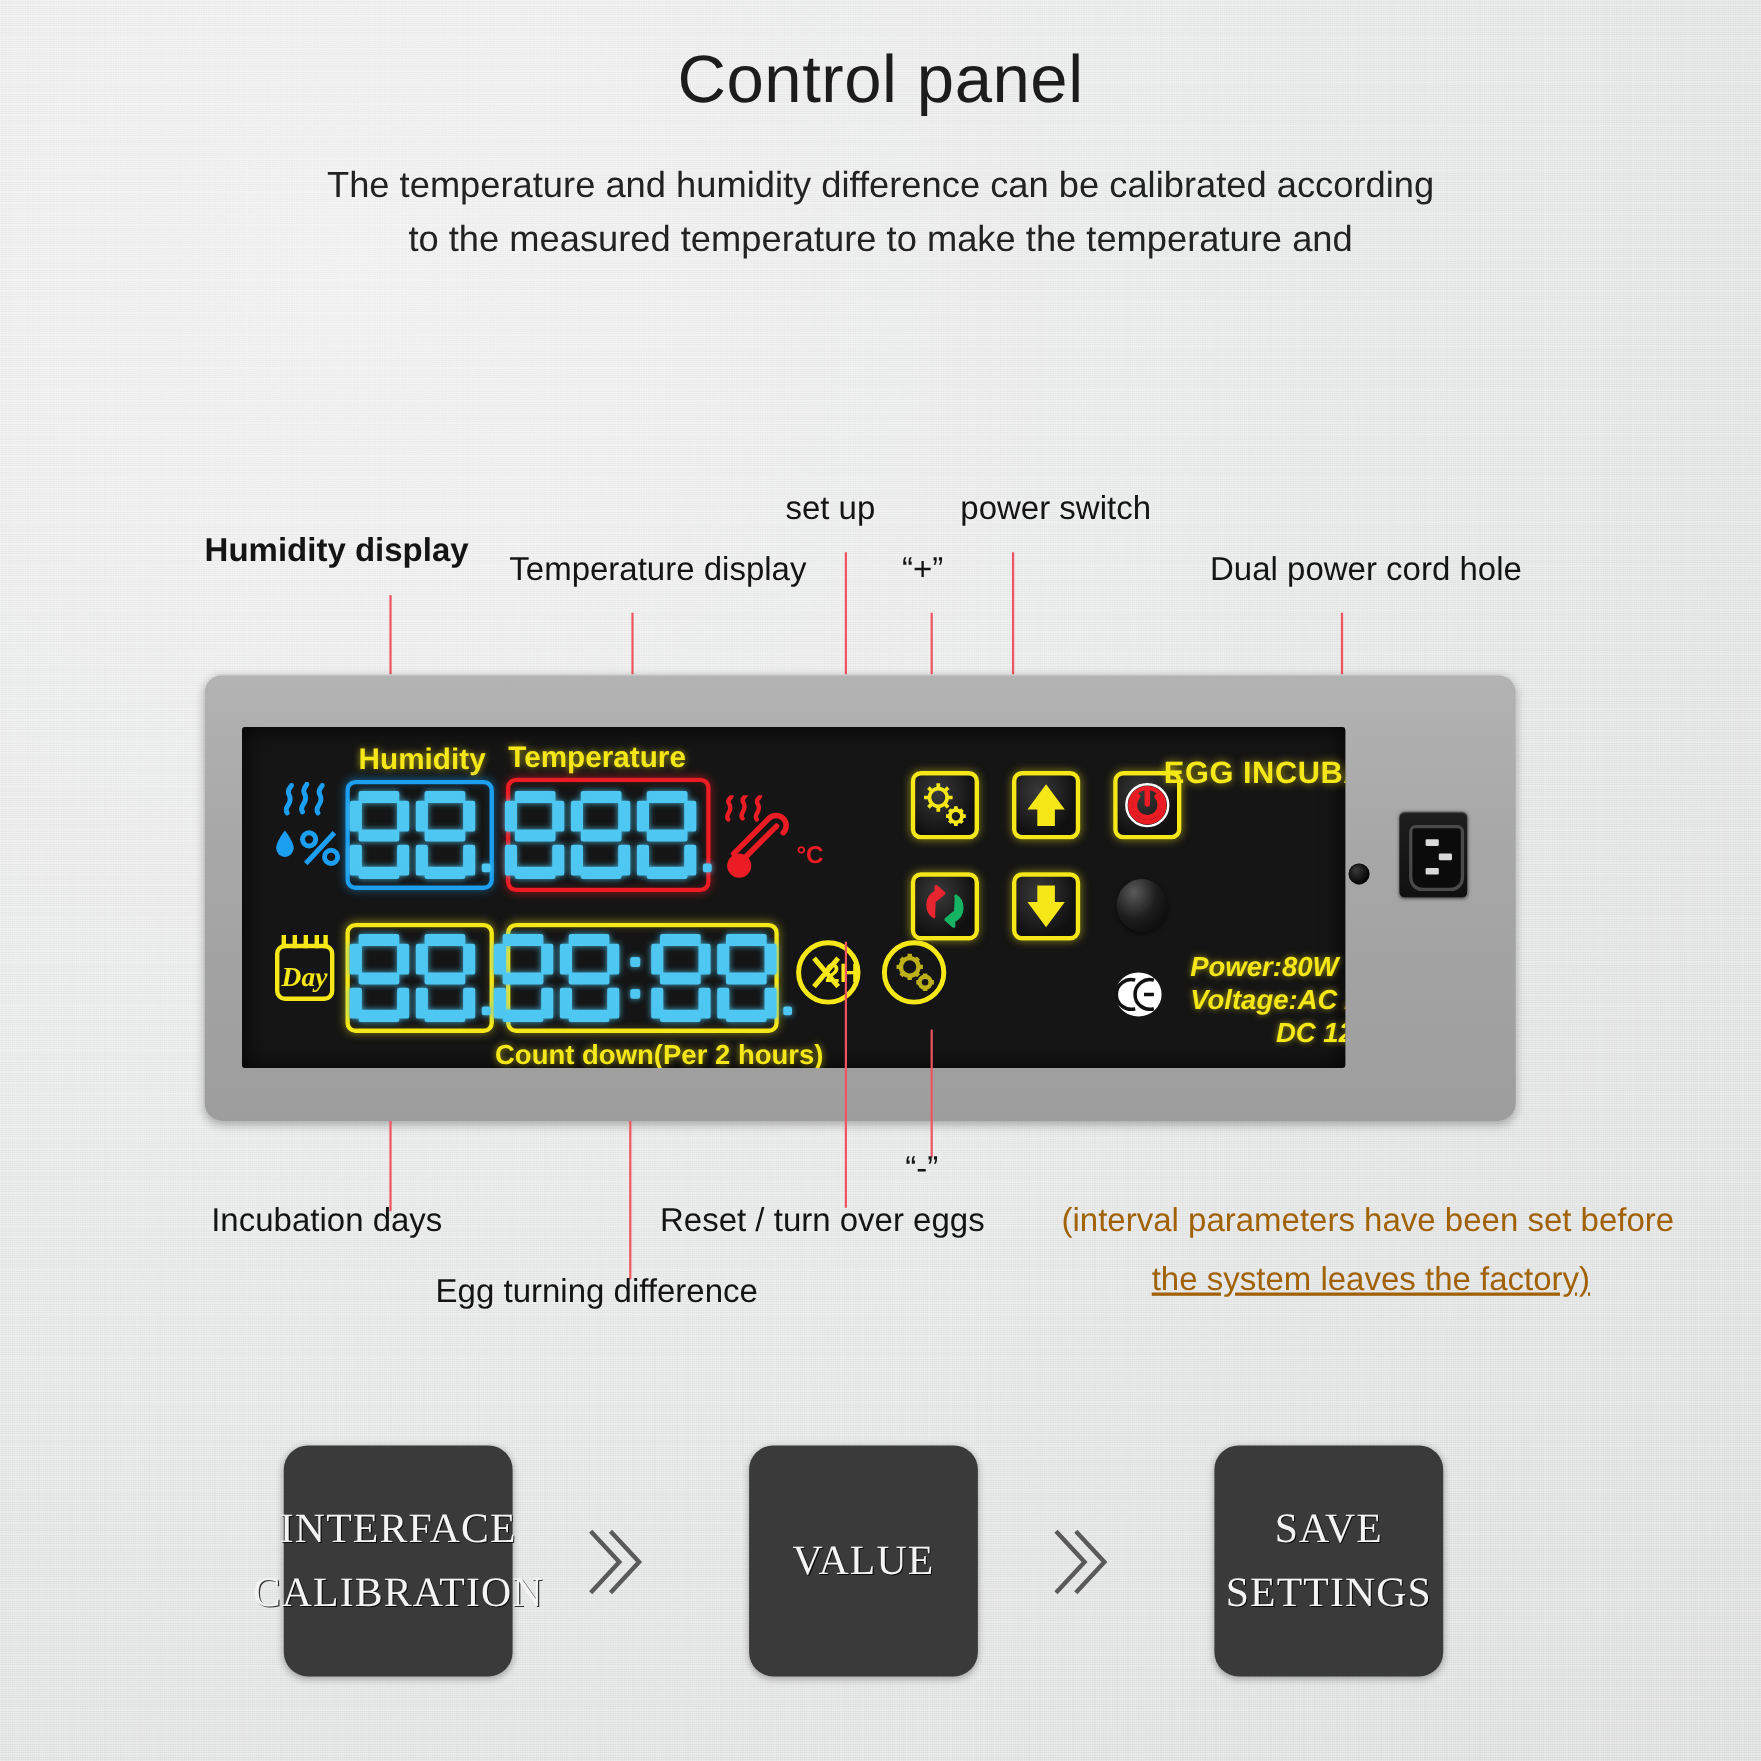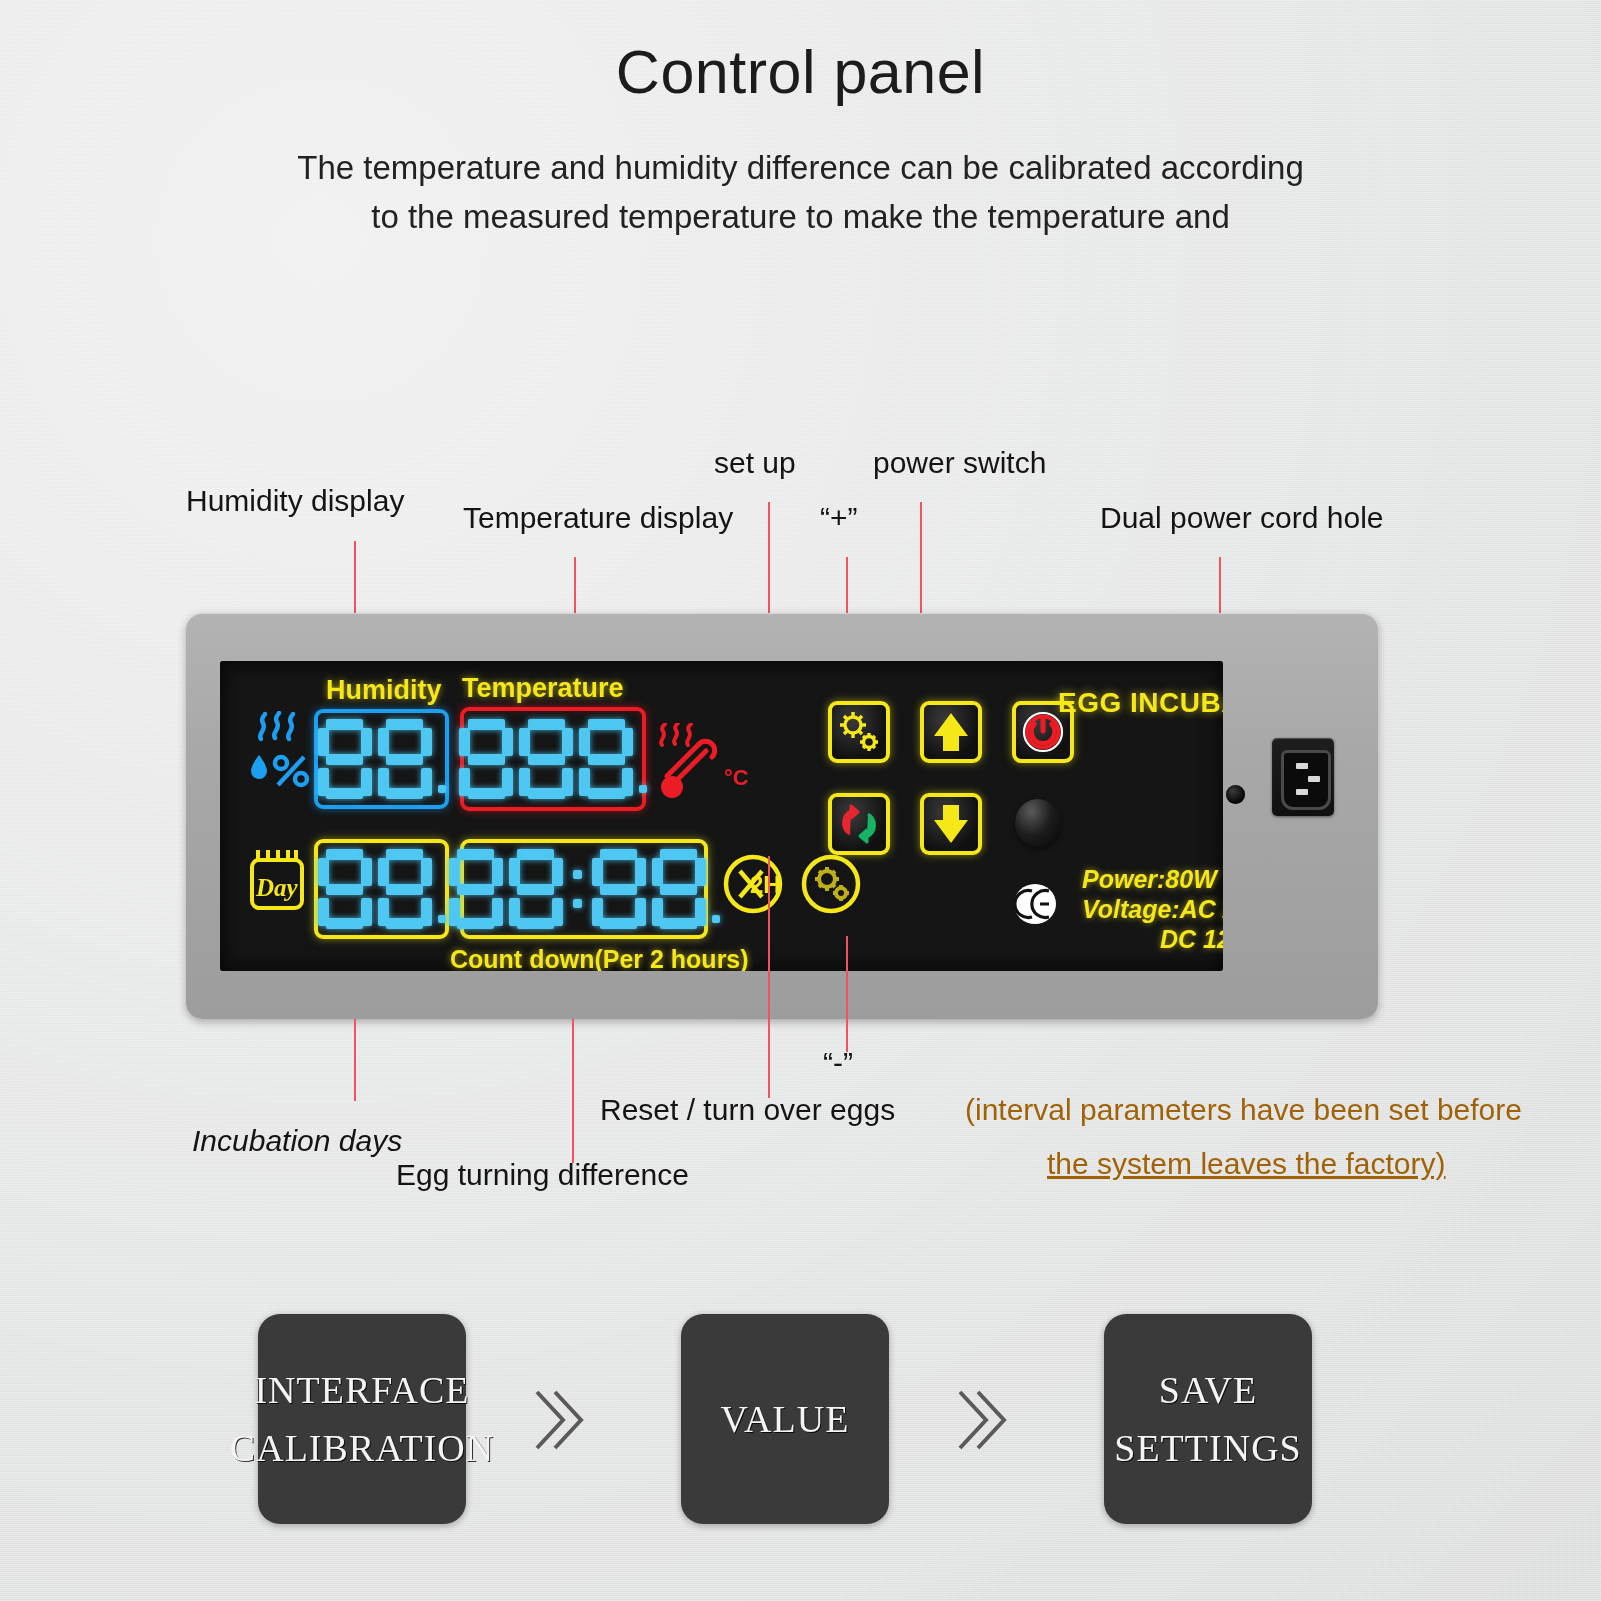--- a/index.html
+++ b/index.html
@@ -195,21 +195,21 @@
 <body>
 
 <div id="noise"></div>
 
 <div id="page-title">Control panel</div>
 <div id="subtitle">
   <div>The temperature and humidity difference can be calibrated according</div>
   <div>to the measured temperature to make the temperature and</div>
 </div>
 
-<div class="callout" style="left:186px;top:484px;">Humidity display</div>
+<div class="callout" style="left:186px;top:484px;font-weight:bold;">Humidity display</div>
 <div class="leader" style="left:354px;top:541px;height:130px;"></div>
 
 <div class="callout" style="left:463px;top:501px;">Temperature display</div>
 <div class="leader" style="left:574px;top:557px;height:114px;"></div>
 
 <div class="callout" style="left:714px;top:446px;">set up</div>
 <div class="leader" style="left:768px;top:502px;height:190px;"></div>
 
 <div class="callout" style="left:820px;top:501px;">“+”</div>
 <div class="leader" style="left:846px;top:557px;height:136px;"></div>
@@ -475,21 +475,21 @@
     </div>
 
     <div id="brand" style="left:838px;top:26px;">EGG INCUBATOR</div>
     <div class="spec" style="left:862px;top:204px;">Power:80W</div>
     <div class="spec" style="left:862px;top:234px;">Voltage:AC 220V</div>
     <div class="spec" style="left:940px;top:264px;">DC 12V</div>
   </div>
 </div>
 
 <div class="leader" style="left:354px;top:1019px;height:82px;"></div>
-<div class="callout" style="left:192px;top:1124px;font-style:italic;">Incubation days</div>
+<div class="callout" style="left:192px;top:1093px;">Incubation days</div>
 
 <div class="leader" style="left:572px;top:1019px;height:144px;"></div>
 <div class="callout" style="left:396px;top:1158px;">Egg turning difference</div>
 
 <div class="leader" style="left:768px;top:856px;height:242px;"></div>
 <div class="callout" style="left:600px;top:1093px;">Reset / turn over eggs</div>
 
 <div class="leader" style="left:846px;top:936px;height:116px;"></div>
 <div class="callout" style="left:823px;top:1046px;">“-”</div>
 

